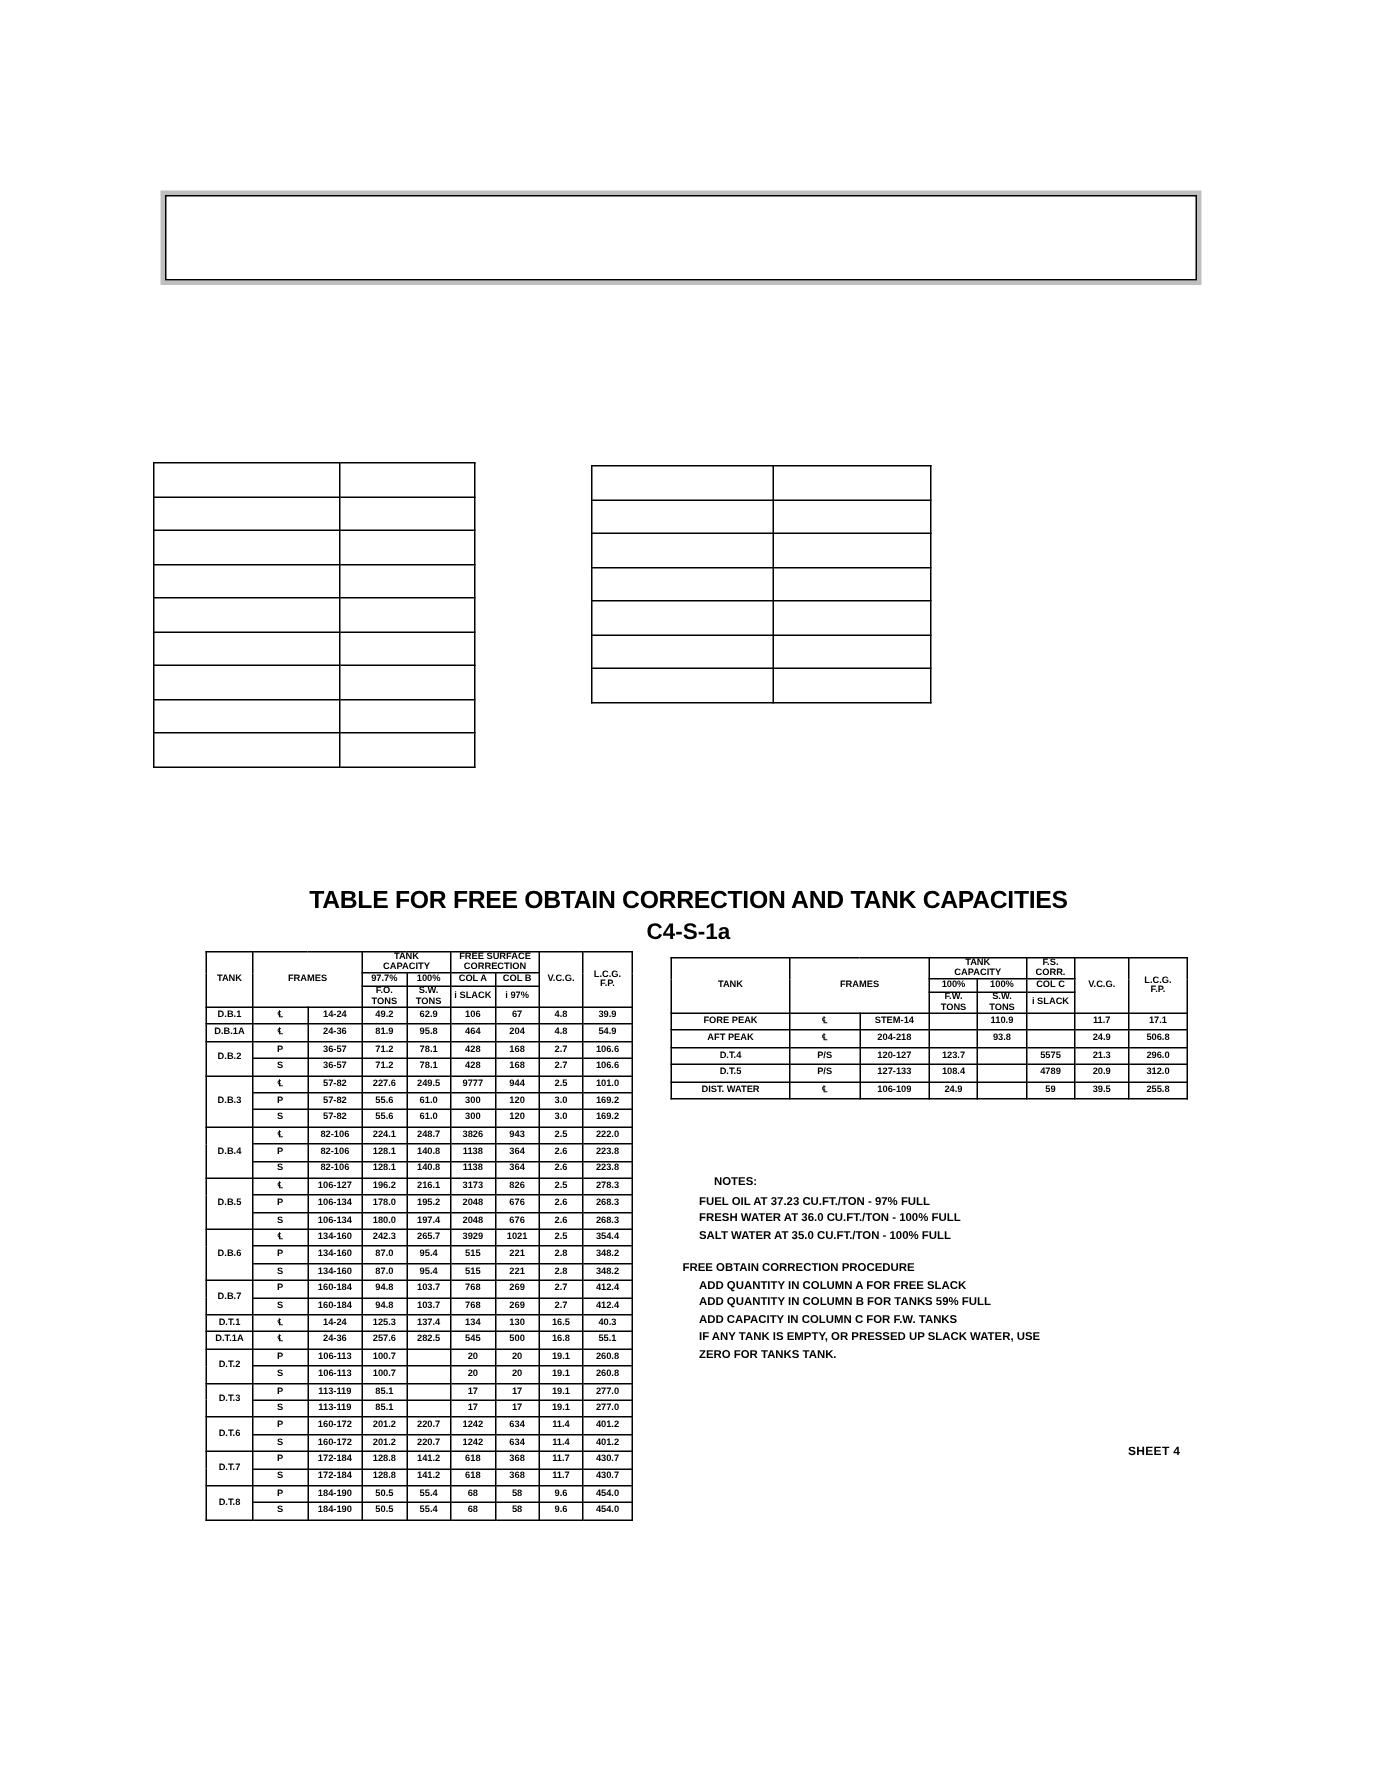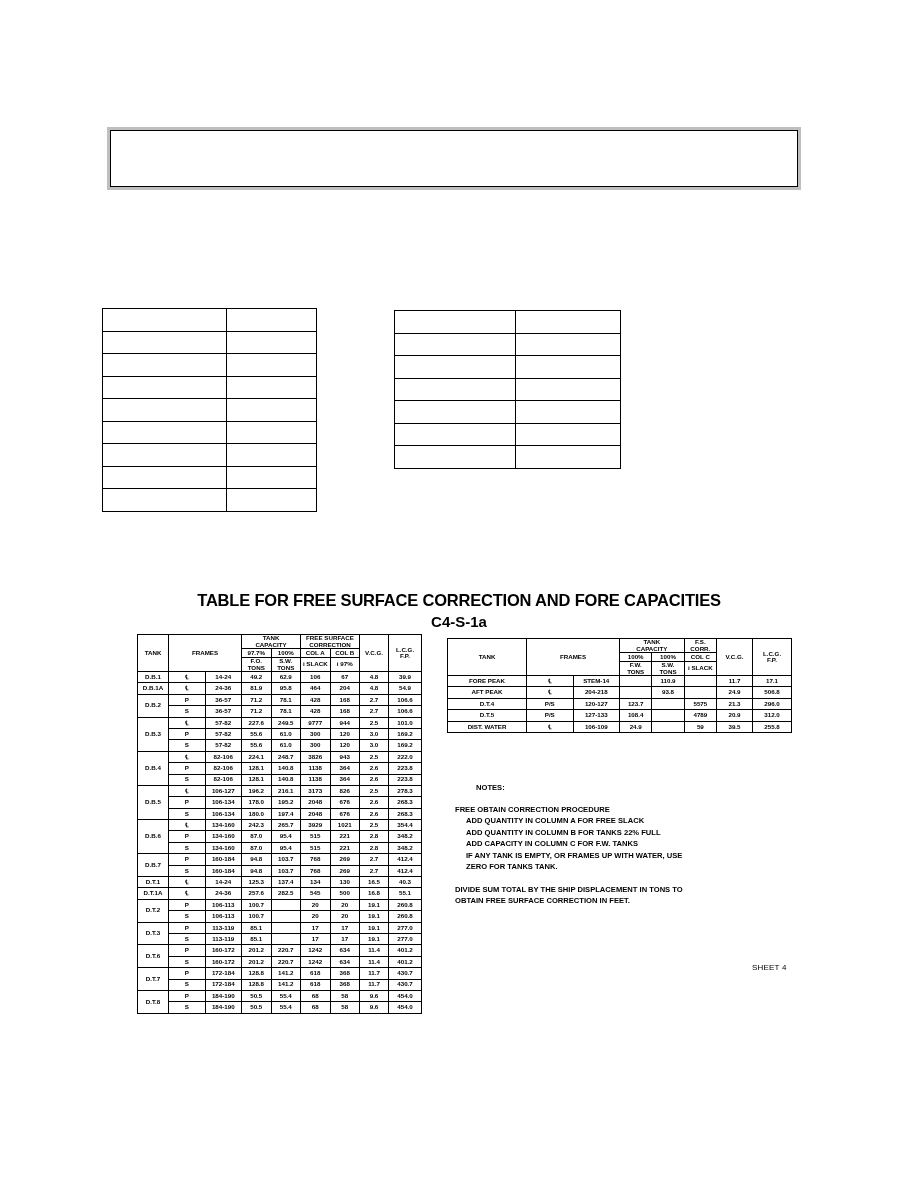--- a/index.html
+++ b/index.html
@@ -122,21 +122,21 @@
   #notes .note-head { margin-bottom: 1px; padding-left: 21px; }
   #notes .indent { padding-left: 11px; }
   #notes .block { margin-top: 10px; }
   #notes .block2 { margin-top: 11px; }
 
   #sheet-label {
     position: absolute;
     left: 752px;
     top: 963px;
     font-size: 8px;
-    font-weight: normal;
+    font-weight: bold;
     letter-spacing: 0.2px;
   }
 </style>
 </head>
 <body>
 
 <div id="banner-box">
   <div id="banner-inner"></div>
 </div>
 
@@ -207,21 +207,21 @@
         <td class="c1"></td>
         <td class="c2"></td>
       </tr>
       <tr>
         <td class="c1"></td>
         <td class="c2"></td>
       </tr>
     </tbody>
 </table>
 
-<div id="main-title">TABLE FOR FREE SURFACE CORRECTION AND FORE CAPACITIES</div>
+<div id="main-title">TABLE FOR FREE OBTAIN CORRECTION AND TANK CAPACITIES</div>
 <div id="main-subtitle">C4-S-1a</div>
 
 <table class="data-table" id="left-table">
   <thead>
     <tr class="hdr">
       <td rowspan="3" style="width:30px">TANK</td>
       <td rowspan="3" colspan="2" style="width:72px">FRAMES</td>
       <td colspan="2">
         <div>TANK</div>
         <div>CAPACITY</div>
@@ -659,27 +659,28 @@
         <td></td>
         <td>59</td>
         <td>39.5</td>
         <td>255.8</td>
       </tr>
     </tbody>
 </table>
 
 <div id="notes">
   <div class="note-head">NOTES:</div>
+  <div id="notes-lines">
+      <div class="indent">FUEL OIL AT 37.23 CU.FT./TON - 97% FULL</div>
+      <div class="indent">FRESH WATER AT 36.0 CU.FT./TON - 100% FULL</div>
+      <div class="indent">SALT WATER AT 35.0 CU.FT./TON - 100% FULL</div>
+    </div>
   <div class="block">FREE OBTAIN CORRECTION PROCEDURE</div>
   <div id="procedure-lines">
       <div class="indent">ADD QUANTITY IN COLUMN A FOR FREE SLACK</div>
-      <div class="indent">ADD QUANTITY IN COLUMN B FOR TANKS 22% FULL</div>
+      <div class="indent">ADD QUANTITY IN COLUMN B FOR TANKS 59% FULL</div>
       <div class="indent">ADD CAPACITY IN COLUMN C FOR F.W. TANKS</div>
-      <div class="indent">IF ANY TANK IS EMPTY, OR FRAMES UP WITH WATER, USE</div>
+      <div class="indent">IF ANY TANK IS EMPTY, OR PRESSED UP SLACK WATER, USE</div>
       <div class="indent">ZERO FOR TANKS TANK.</div>
     </div>
-  <div class="block2" id="closing-lines">
-      <div>DIVIDE SUM TOTAL BY THE SHIP DISPLACEMENT IN TONS TO</div>
-      <div>OBTAIN FREE SURFACE CORRECTION IN FEET.</div>
-    </div>
 </div>
 
 <div id="sheet-label">SHEET 4</div>
 
 </body></html>

